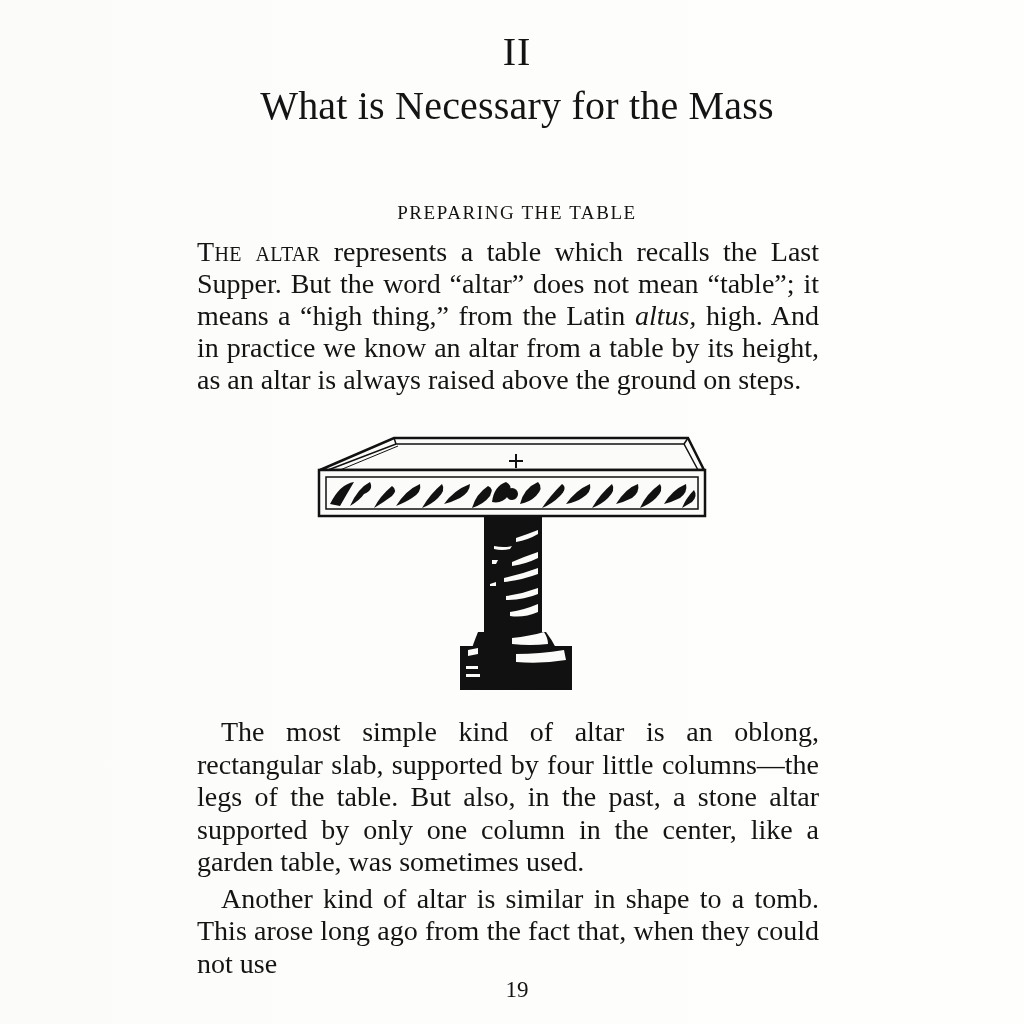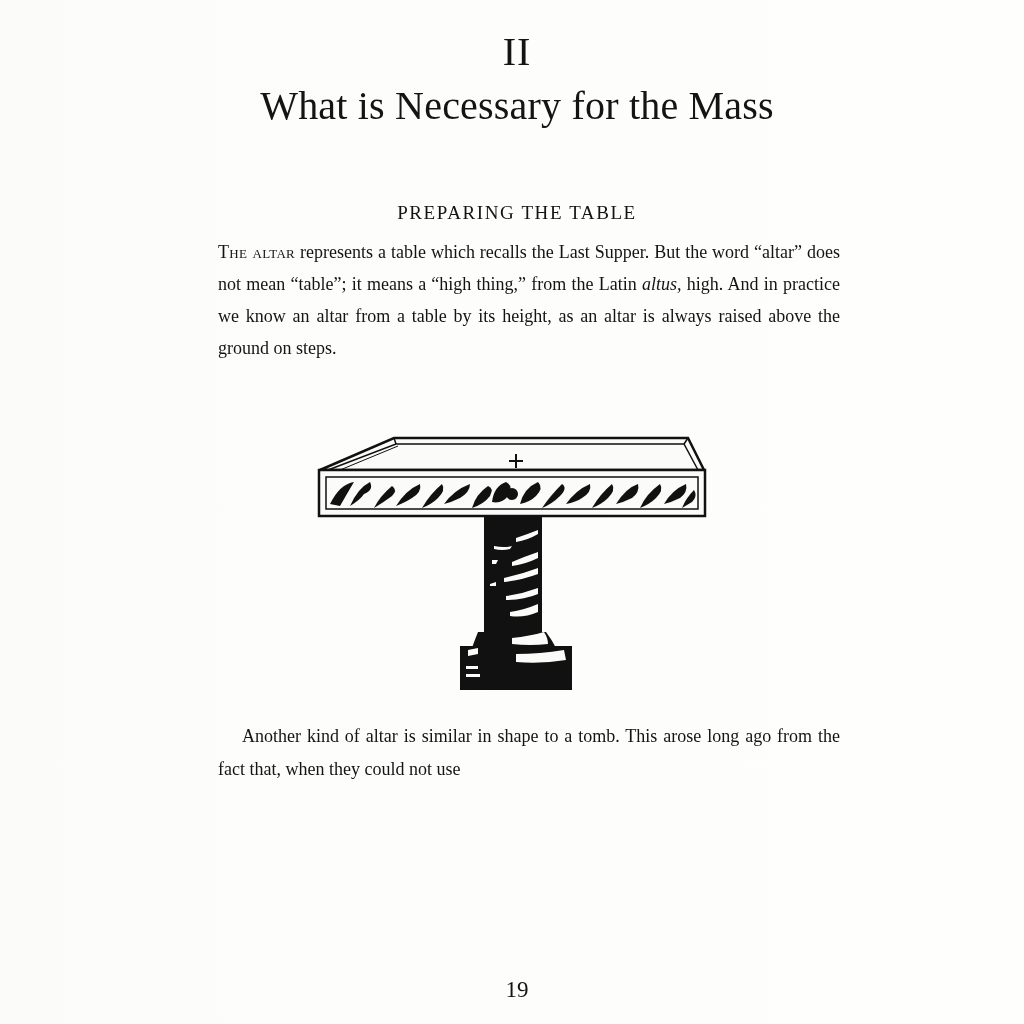--- a/index.html
+++ b/index.html
@@ -45,23 +45,23 @@
       top: 200px;
       left: 0;
       width: 1034px;
       text-align: center;
       font-size: 19px;
       letter-spacing: 1.6px;
       line-height: 26px;
     }
     .body-text {
       position: absolute;
-      left: 218px;
+      left: 197px;
       width: 622px;
-      font-size: 18px;
+      font-size: 28px;
       line-height: 32px;
       text-align: justify;
       text-align-last: left;
       hyphens: manual;
     }
     .para1 { top: 236px; }
     .para2 { top: 716px; line-height: 32.5px; }
     .para2 p, .para1 p { margin: 0; }
     .para2 p.indent { text-indent: 24px; }
     .para2 p.gap { margin-top: 4px; }
@@ -154,18 +154,19 @@
     <path d="M196,206 q18,-2 32,-6 q4,6 4,12 q-18,2 -36,0 z" fill="#fbfbf9"></path>
 
     <rect x="144" y="214" width="112" height="44" fill="#111"></rect>
     <path d="M152,218 l10,-2 l0,6 l-10,2 z" fill="#fbfbf9"></path>
     <path d="M200,222 q24,0 48,-4 l2,10 q-24,4 -50,2 z" fill="#fbfbf9"></path>
     <path d="M150,234 l12,0 l0,3 l-12,0 z" fill="#fbfbf9"></path>
     <path d="M150,242 l14,0 l0,3 l-14,0 z" fill="#fbfbf9"></path>
   </svg>
 
   <div class="body-text para2">
+    <p class="indent">The most simple kind of altar is an oblong, rectangular slab, supported by four little columns—the legs of the table. But also, in the past, a stone altar supported by only one column in the center, like a garden table, was some­times used.</p>
     <p class="indent gap">Another kind of altar is similar in shape to a tomb. This arose long ago from the fact that, when they could not use</p>
   </div>
 
   <div class="page-number">19</div>
 
 </div>
 
 </body></html>

